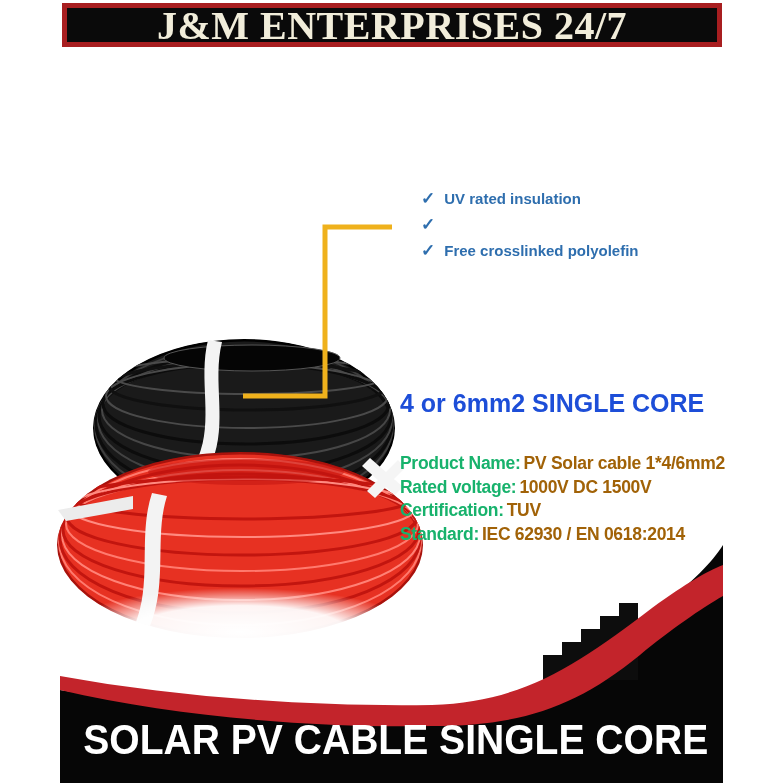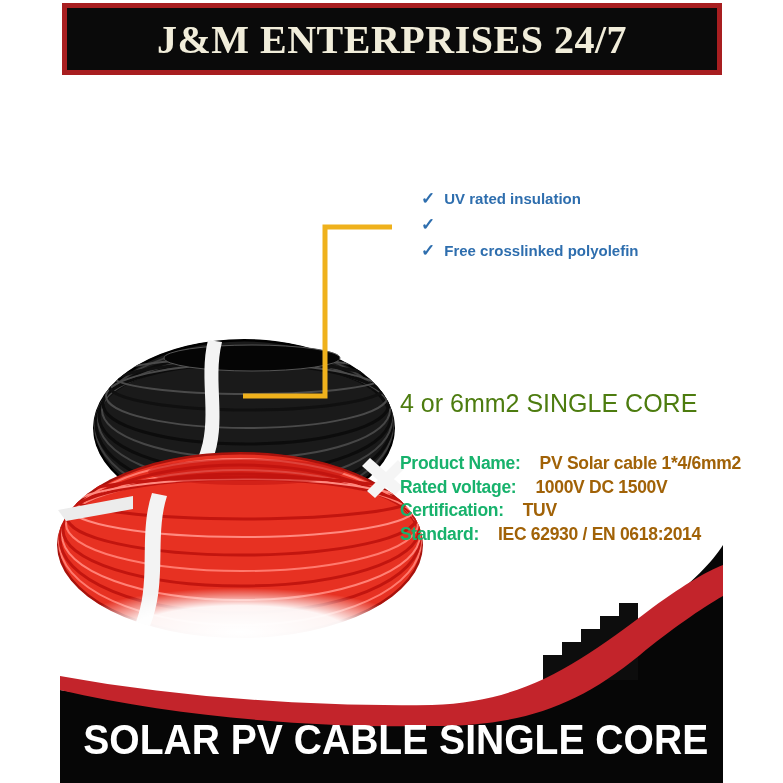--- a/index.html
+++ b/index.html
@@ -5,21 +5,21 @@
   html,body{margin:0;padding:0;background:#ffffff;}
   .page{
     position:relative;
     width:783px;height:783px;
     background:#ffffff;
     overflow:hidden;
     font-family:"Liberation Sans", sans-serif;
   }
   
   .brand-banner{
-    position:absolute;left:62px;top:3px;width:660px;height:72px;
+    position:absolute;left:62px;top:3px;width:660px;height:44px;
     box-sizing:border-box;
     background:#0a0a0a;
     border:5px solid #a81e20;
     display:flex;align-items:center;justify-content:center;
   }
   .brand-text{
     font-family:"Liberation Serif", serif;
     font-weight:700;
     font-size:40px;
     color:#f1edda;
@@ -47,26 +47,26 @@
   .feature-label{
     color:#2e6eae;font-size:15px;font-weight:700;line-height:26px;
     white-space:nowrap;
   }
   
   .product-photo{position:absolute;left:40px;top:330px;z-index:2;}
   .callout-overlay{position:absolute;left:0;top:0;z-index:6;pointer-events:none;}
   
   .size-headline{
     position:absolute;left:400px;top:389px;z-index:4;
-    font-size:25px;font-weight:400;color:#4d7c0f;white-space:nowrap;
+    font-size:25px;font-weight:700;color:#1d4ed8;white-space:nowrap;
   }
   
   .spec-list{position:absolute;left:400px;top:452px;z-index:4;}
   .spec-row{line-height:23.5px;white-space:nowrap;letter-spacing:-.3px;}
-  .spec-label{color:#17b26c;font-size:17.5px;font-weight:700;margin-right:19px;}
+  .spec-label{color:#17b26c;font-size:17.5px;font-weight:700;margin-right:3px;}
   .spec-value{color:#a16207;font-size:17.5px;font-weight:700;}
   
   .bottom-graphic{position:absolute;left:0;top:540px;z-index:1;}
   .footer-banner-text{
     position:absolute;left:60px;top:716px;width:663px;z-index:3;
     text-align:center;
     font-size:42px;font-weight:700;color:#ffffff;
     transform:scaleX(.93);transform-origin:center;
     white-space:nowrap;
   }

